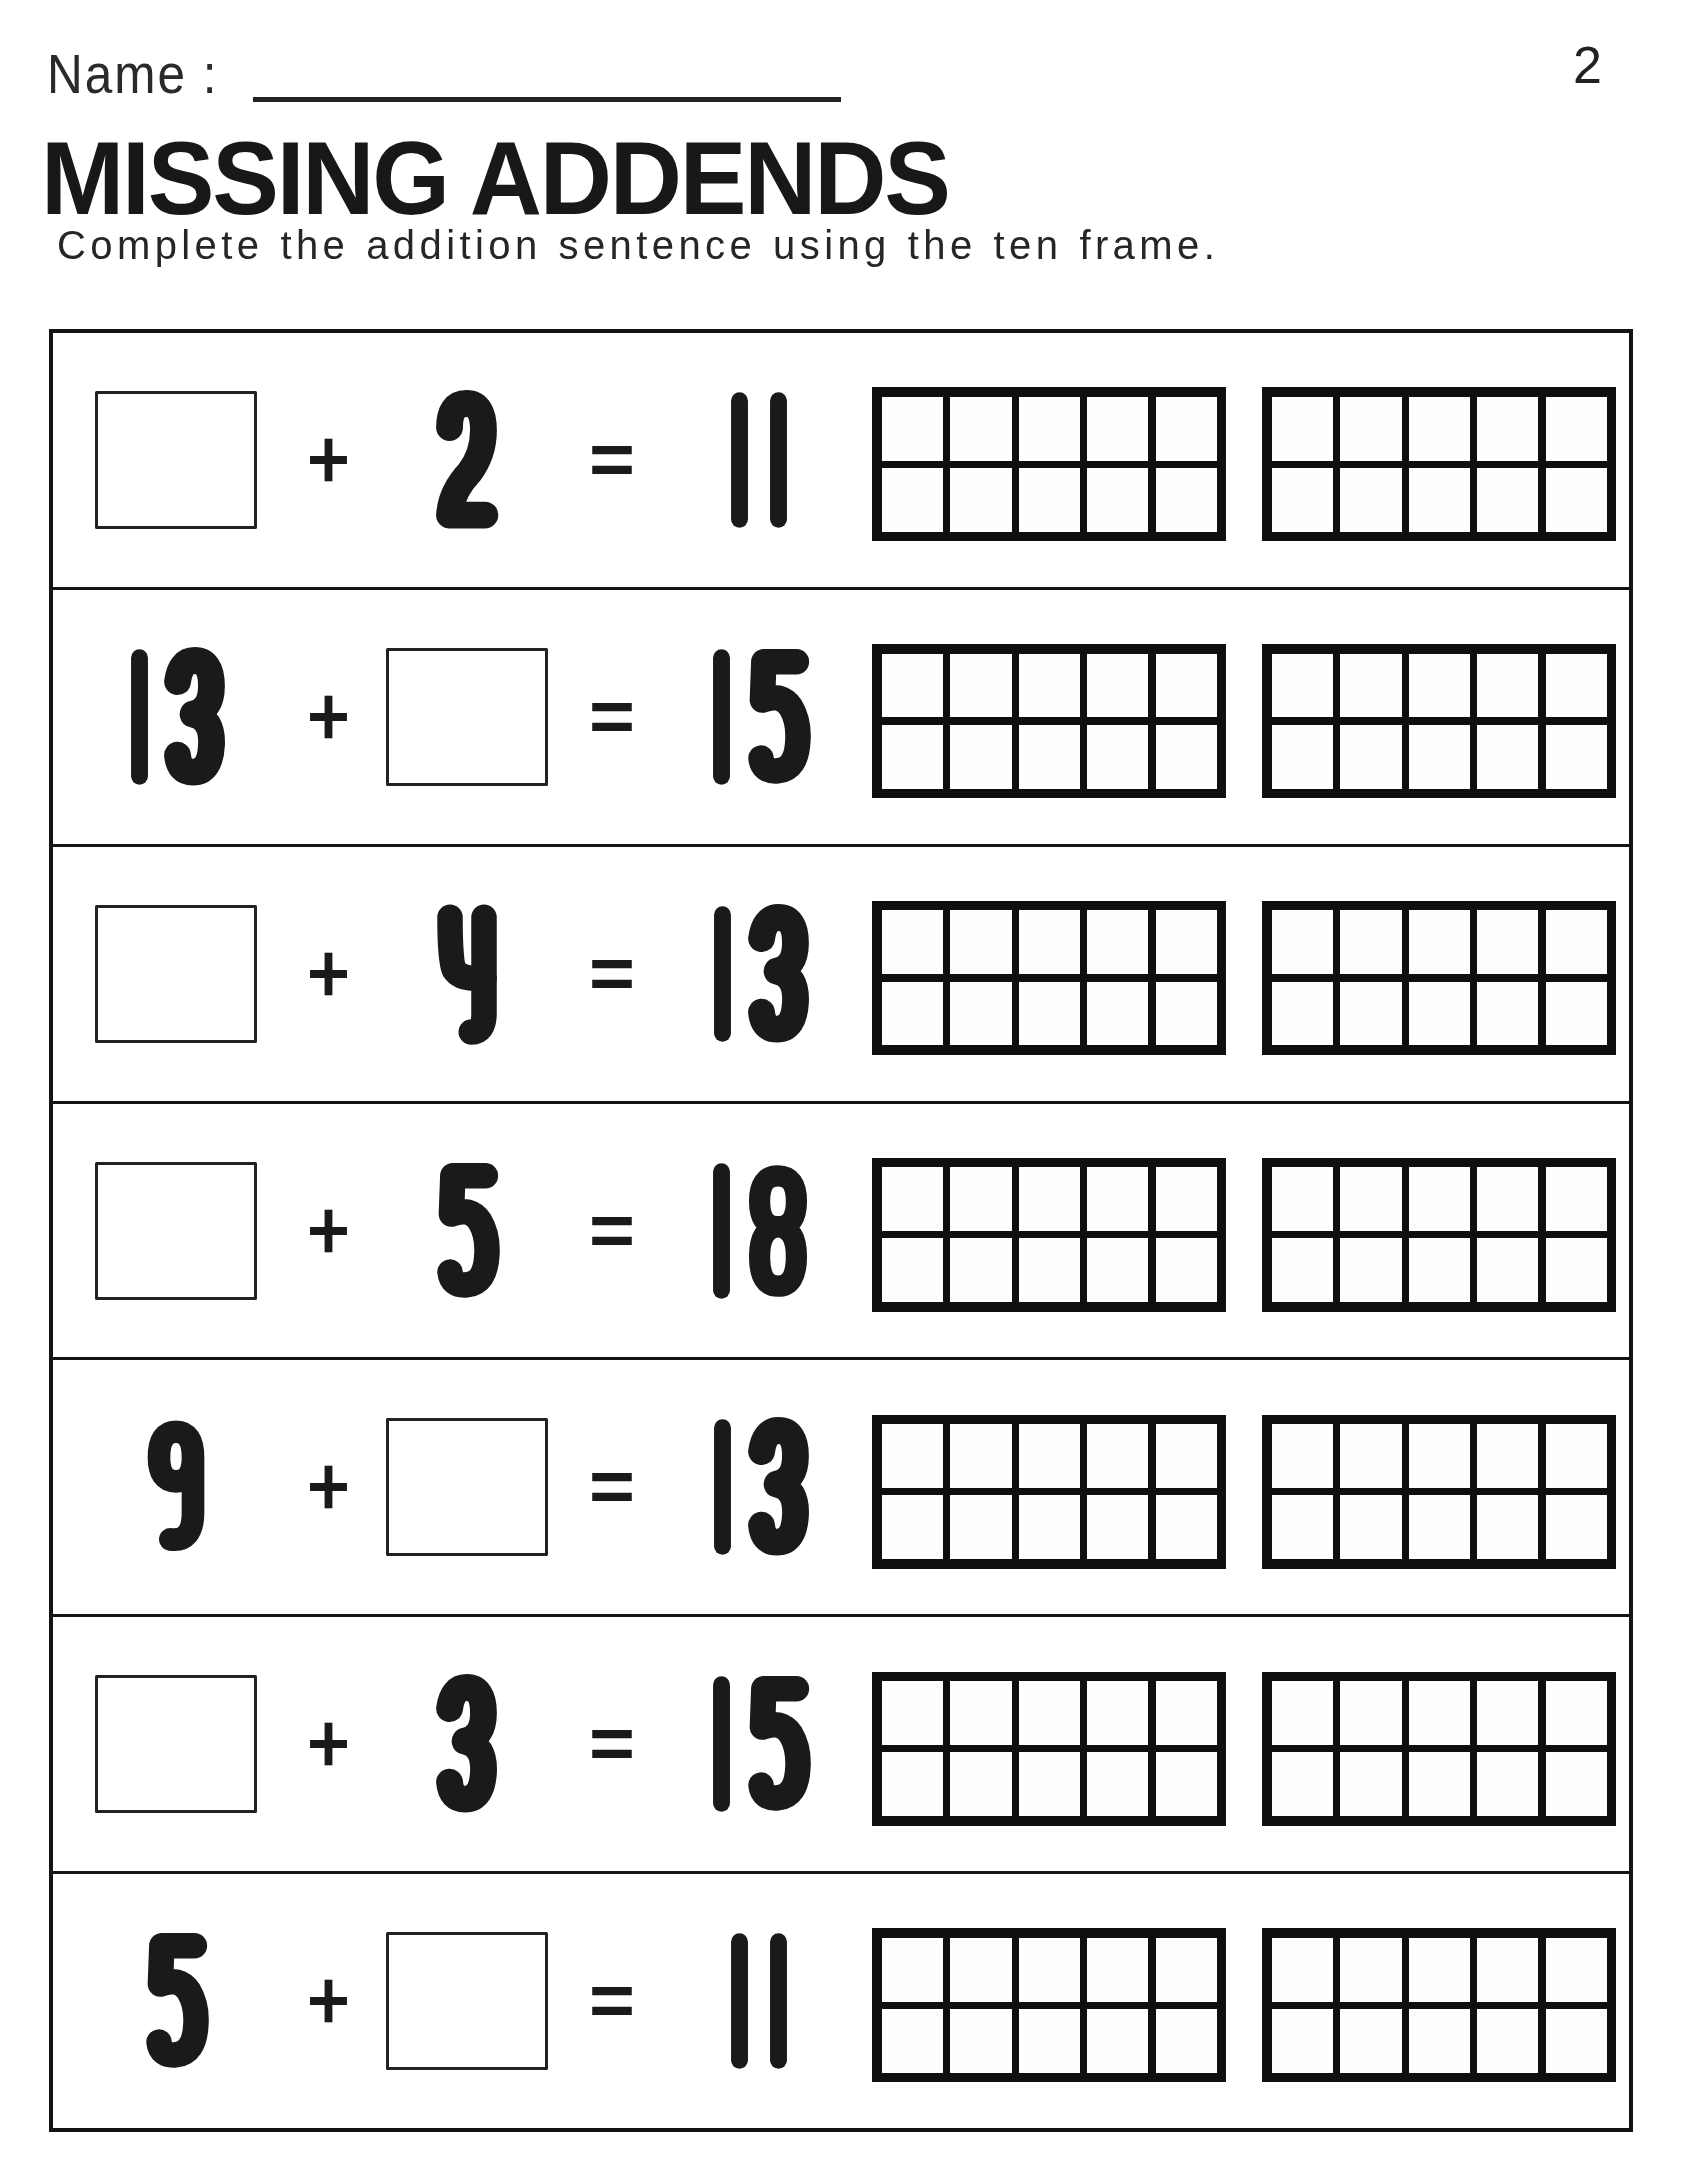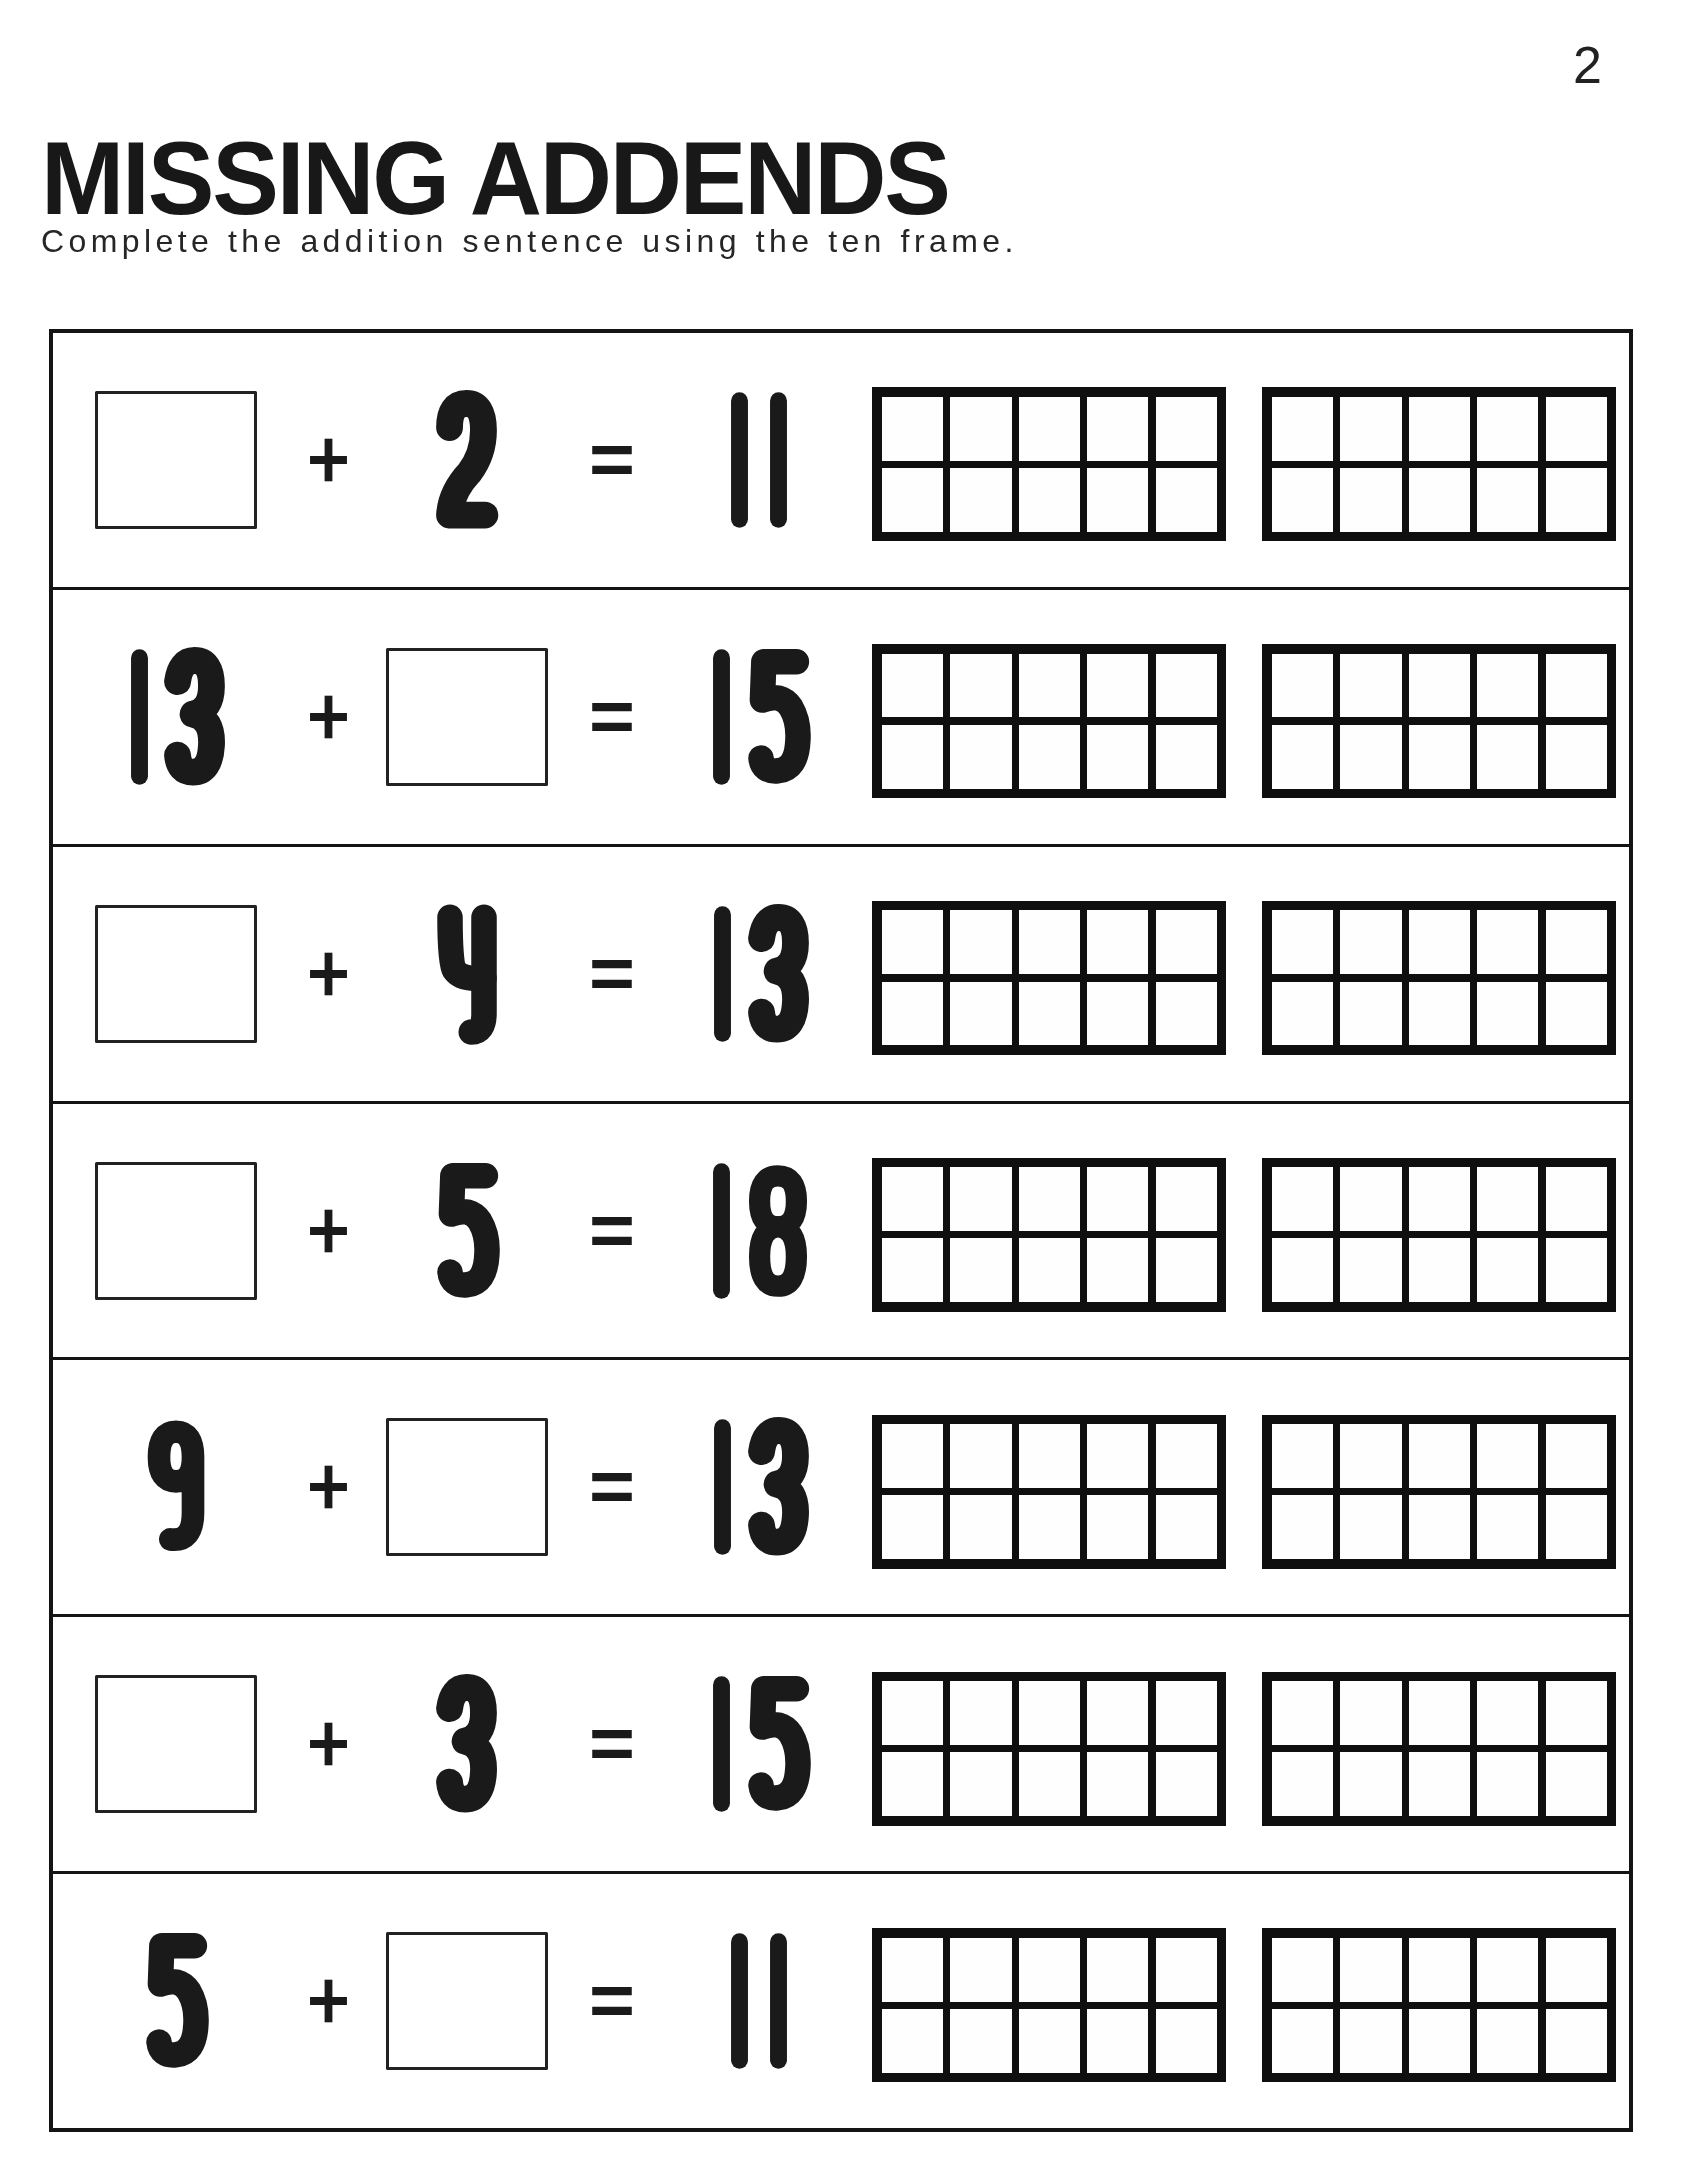--- a/index.html
+++ b/index.html
@@ -14,21 +14,21 @@
     transform:scaleX(.9);transform-origin:left bottom;white-space:nowrap;
   }
   .name-line{width:588px;border-bottom:5.1px solid #222;margin-left:16px;margin-bottom:4.4px;}
   .page-num{position:absolute;left:1573px;top:35px;font-size:52px;font-weight:400;color:#222;}
   .title{
     position:absolute;left:41px;top:118px;font-size:100px;font-weight:bold;
     letter-spacing:-2.2px;transform:scaleY(1.04);transform-origin:top left;
     white-space:nowrap;color:#181818;
   }
   .subtitle{
-    position:absolute;left:41px;top:223px;font-size:32px;font-weight:300;
+    position:absolute;left:57px;top:223px;font-size:40px;font-weight:300;
     letter-spacing:4.4px;word-spacing:1.5px;color:#262626;white-space:nowrap;
   }
   
   .sheet{
     position:absolute;left:49px;top:329px;width:1584px;height:1803px;
     border:4.4px solid #141414;box-sizing:border-box;display:flex;flex-direction:column;
     background:#fff;
   }
   .prow{flex:1;display:flex;align-items:center;box-sizing:border-box;}
   .prow + .prow{border-top:3.6px solid #141414;}
@@ -45,20 +45,24 @@
     display:grid;grid-template-columns:repeat(5,1fr);grid-template-rows:1fr 1fr;
     gap:7.3px;padding:9.5px;
   }
   .tfcell{background:#fefefe;}
 </style>
 </head>
 <body>
 
 <div class="page">
 
+  <div class="name-row">
+    <span class="name-label">Name :</span>
+    <span class="name-line"></span>
+  </div>
 
   <div class="page-num">2</div>
 
   <div class="title">MISSING ADDENDS</div>
   <div class="subtitle">Complete the addition sentence using the ten frame.</div>
 
   <div class="sheet" id="sheet">
   <div class="prow">
     <div class="eq">
       <div class="slot s1">

